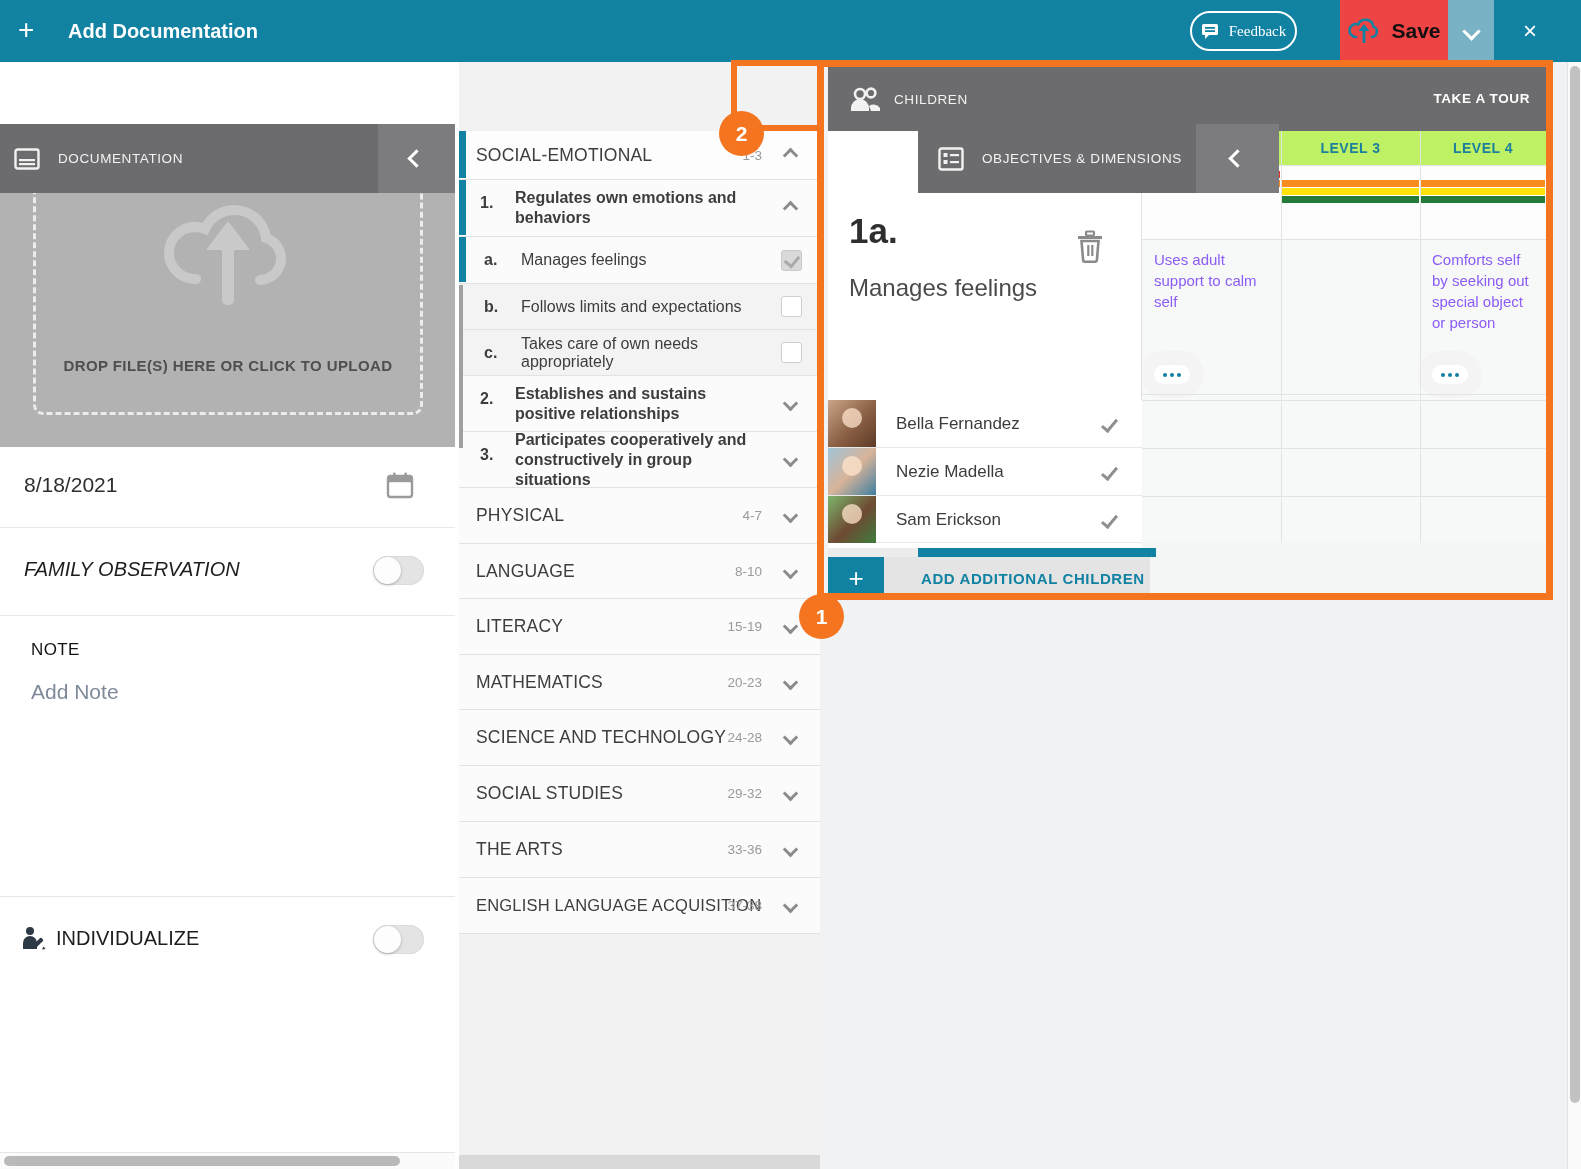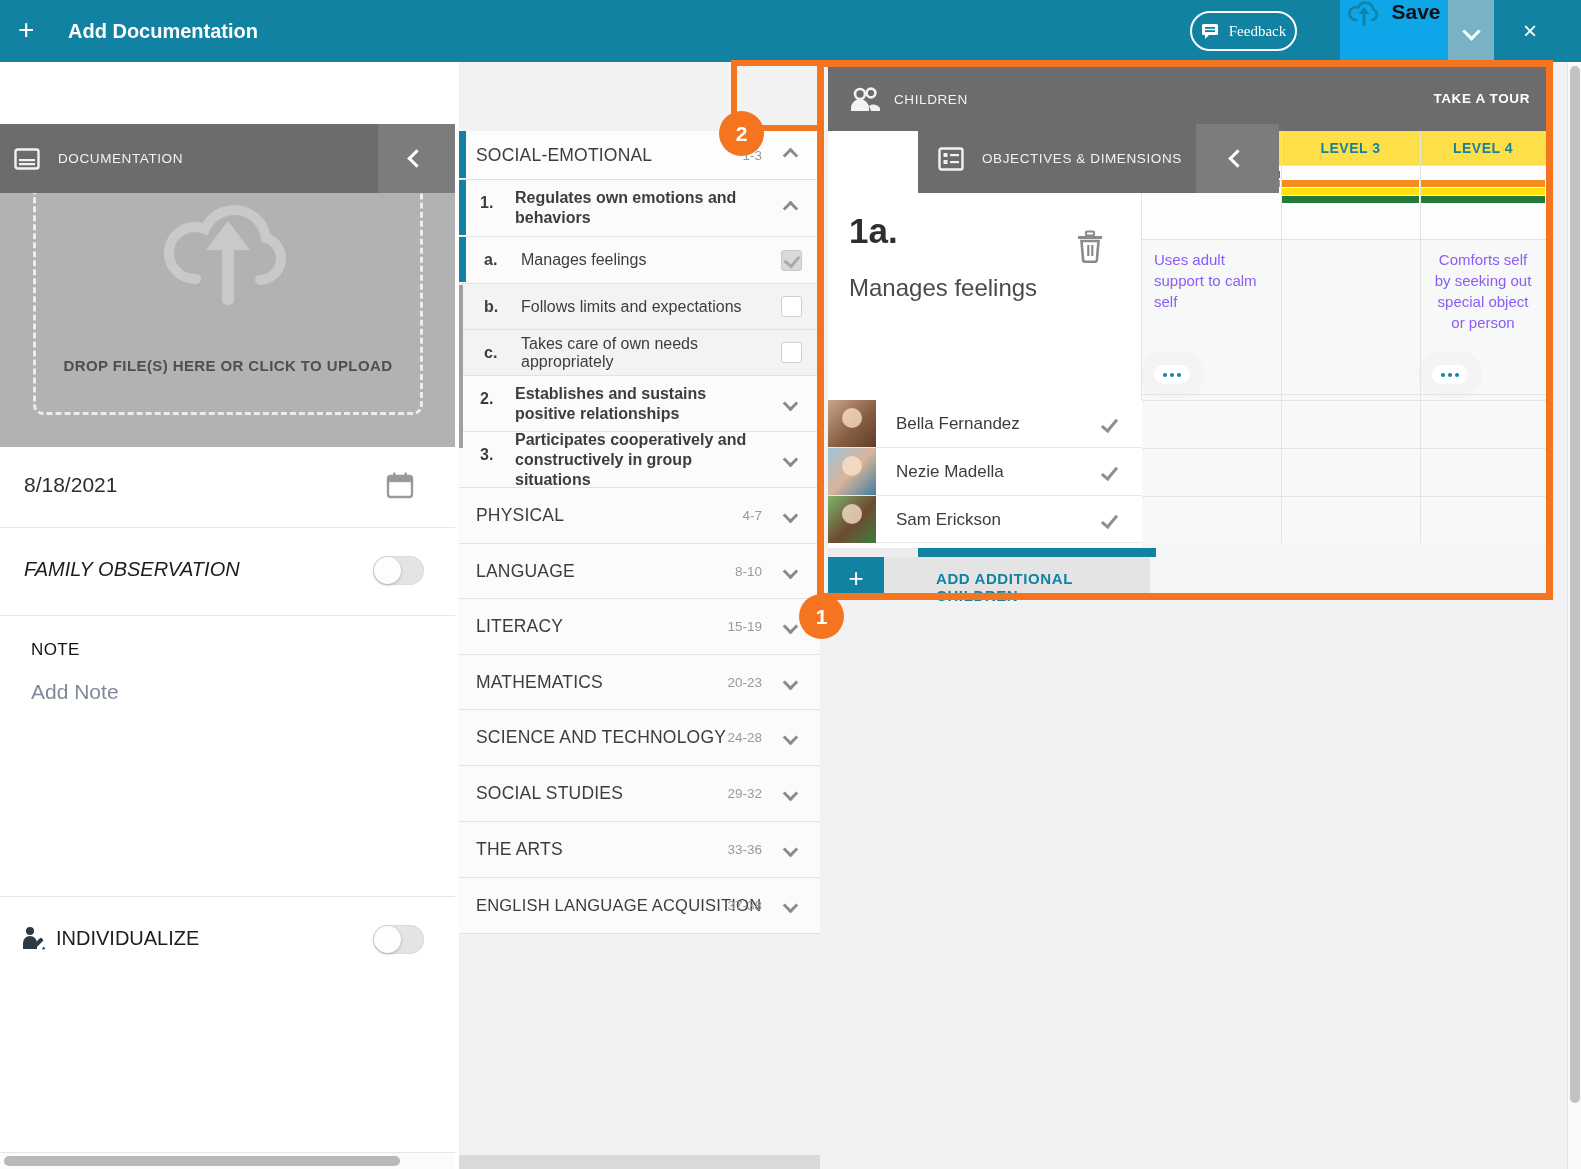--- a/index.html
+++ b/index.html
@@ -9,22 +9,22 @@
     font-family:"Liberation Sans", sans-serif; background:#f1f2f3;
     -webkit-font-smoothing:antialiased;
   }
   
   .topbar { position:absolute; left:0; top:0; width:1581px; height:62px; background:#1182a2; z-index:5; }
   .topbar .plus { position:absolute; left:18px; top:14px; color:#fff; font-size:28px; font-weight:300; line-height:32px; }
   .topbar .title { position:absolute; left:68px; top:20px; color:#fff; font-size:20px; font-weight:700; }
   .feedback-btn { position:absolute; left:1190px; top:11px; width:107px; height:40px; border:2px solid #fff; border-radius:22px;
     display:flex; align-items:center; justify-content:center; gap:8px; color:#fff; cursor:pointer; }
   .feedback-btn .label { font-family:"Liberation Serif", serif; font-size:15px; }
-  .save-btn { position:absolute; left:1340px; top:0; width:108px; height:62px; background:#0ea5e9;
-    display:flex; align-items:flex-start; justify-content:center; gap:10px; cursor:pointer; }
+  .save-btn { position:absolute; left:1340px; top:0; width:108px; height:62px; background:#ef4444;
+    display:flex; align-items:center; justify-content:center; gap:10px; cursor:pointer; }
   .save-btn .label { font-size:21px; font-weight:700; color:#101010; }
   .save-caret { position:absolute; left:1448px; top:0; width:46px; height:62px; background:#79b2c5; display:flex; align-items:center; justify-content:center; cursor:pointer; }
   .close-btn { position:absolute; left:1506px; top:0; width:48px; height:62px; display:flex; align-items:center; justify-content:center; color:#fff; font-size:24px; font-weight:300; cursor:pointer; }
   
   .chev { display:inline-block; width:11px; height:11px; border-right:3px solid #8b8b8b; border-bottom:3px solid #8b8b8b; }
   .chev.down { transform:rotate(45deg); }
   .chev.up { transform:rotate(225deg); }
   .chev.left { transform:rotate(135deg); }
   .chev.white { border-color:#fff; width:13px; height:13px; }
   
@@ -83,21 +83,21 @@
   .right-panel { position:absolute; left:820px; top:62px; width:747px; height:1107px; background:#f1f2f3; }
   .vscroll-right { position:absolute; left:1567px; top:62px; width:14px; height:1107px; background:#fafafa; border-left:1px solid #e3e3e3; }
   .vscroll-right .thumb { position:absolute; left:2px; top:4px; width:10px; height:1037px; border-radius:5px; background:#c2c2c2; cursor:pointer; }
   .children-card { position:absolute; left:828px; top:67px; width:718px; height:533px; background:#fff; z-index:1; }
   .children-header { position:absolute; left:0; top:0; width:718px; height:64px; background:#6c6c6e; display:flex; align-items:center; color:#f2f2f2; }
   .children-header .ph-label { font-size:13.5px; letter-spacing:0.6px; margin-left:12px; }
   .take-tour { position:absolute; right:16px; top:24px; font-size:13.5px; font-weight:700; letter-spacing:0.6px; color:#fff; cursor:pointer; }
   .grid-bg { position:absolute; left:314px; top:64px; width:404px; height:412px; background:#f7f8f8; }
   .col-border { position:absolute; top:64px; width:1px; height:412px; background:#e2e3e3; }
   .grid-rowline { position:absolute; left:314px; width:404px; height:1px; background:#e2e3e3; }
-  .level-head { position:absolute; top:64px; height:35px; display:flex; align-items:center; justify-content:center; font-size:14px; font-weight:700; letter-spacing:0.5px; color:#1c7f9e; border-bottom:1px solid #e2e3e3; background:#fde047; cursor:default; }
+  .level-head { position:absolute; top:64px; height:35px; display:flex; align-items:center; justify-content:center; font-size:14px; font-weight:700; letter-spacing:0.5px; color:#1c7f9e; border-bottom:1px solid #e2e3e3; background:#bef264; cursor:default; }
   .band-zone { position:absolute; top:99px; height:74px; background:#fdfdfd; border-bottom:1px solid #e2e3e3; }
   .band { position:absolute; left:1px; right:1px; height:7px; }
   .cell { position:absolute; top:173px; height:154px; font-size:15px; color:#8b5cf6; line-height:21px; padding:9px 12px 0 12px; }
   .more-pill { position:absolute; bottom:10px; left:12px; width:36px; height:19px; border-radius:10px; background:#fff; box-shadow:0 0 0 14px rgba(240,240,240,0.45); display:flex; align-items:center; justify-content:center; gap:3px; cursor:pointer; }
   .more-pill i { width:4px; height:4px; border-radius:50%; background:#1182a2; }
   .obj-cell { position:absolute; left:0; top:64px; width:314px; height:412px; background:#fff; border-right:1px solid #e2e3e3; }
   .obj-code { position:absolute; left:21px; top:80px; font-size:35px; font-weight:600; color:#2e2e2e; }
   .obj-dim-name { position:absolute; left:21px; top:143px; font-size:24px; color:#4a4a4a; }
   .trash { position:absolute; left:247px; top:98px; cursor:pointer; }
   .obj-cell .chev.up { position:absolute; left:258px; top:292px; }
@@ -106,21 +106,21 @@
   .avatar.a1 { background:linear-gradient(135deg,#caa58a 0%,#8a5f44 55%,#5e3c28 100%); }
   .avatar.a2 { background:linear-gradient(135deg,#9fc4d8 0%,#d9b49a 50%,#3f7fa0 100%); }
   .avatar.a3 { background:linear-gradient(135deg,#7cb56a 0%,#6e4a33 55%,#3e7d3c 100%); }
   .avatar::after { content:""; position:absolute; left:14px; top:8px; width:20px; height:20px; border-radius:50%; background:rgba(255,228,204,0.75); }
   .child-name { position:absolute; left:68px; top:14px; font-size:17px; color:#3c3c3c; }
   .name-check { position:absolute; right:28px; top:16px; width:9px; height:16px; border-right:3.5px solid #8f8f8f; border-bottom:3.5px solid #8f8f8f; transform:rotate(40deg); }
   .table-hscroll { position:absolute; left:0; top:481px; width:322px; height:9px; background:#ececec; }
   .table-hscroll .thumb { position:absolute; left:90px; top:0; width:238px; height:9px; background:#1182a2; cursor:pointer; }
   .add-row { position:absolute; left:0; top:490px; width:322px; height:43px; background:#e4e4e4; cursor:pointer; }
   .add-plus { position:absolute; left:0; top:0; width:56px; height:43px; background:#1182a2; color:#fff; font-size:26px; font-weight:300; display:flex; align-items:center; justify-content:center; }
-  .add-label { position:absolute; left:93px; top:13px; font-size:15px; font-weight:700; letter-spacing:0.6px; color:#1182a2;margin-left:15px; }
+  .add-label { position:absolute; left:93px; top:13px; font-size:15px; font-weight:700; letter-spacing:0.6px; color:#1182a2; }
   .below-grid { position:absolute; left:314px; top:476px; width:404px; height:57px; background:#f4f5f5; }
   
   .ann { position:absolute; z-index:50; pointer-events:none; }
   .ann-rect1 { left:817px; top:60px; width:736px; height:540px; border:7px solid #f4741f; }
   .ann-rect2 { left:731px; top:60px; width:93px; height:71px; border:6px solid #f4741f; }
   .ann-circle { width:45px; height:45px; border-radius:50%; background:#f4741f; color:#fff; font-size:21px; font-weight:700; display:flex; align-items:center; justify-content:center; }
   .ann-c1 { left:799px; top:594px; }
   .ann-c2 { left:719px; top:111px; }
   svg { display:block; }
 </style>
@@ -398,21 +398,21 @@
       <span>Uses adult support to calm self</span>
       <div class="more-pill">
           <i></i>
           <i></i>
           <i></i>
         </div>
     </div>
     <div class="cell" style="left:453px;width:139px;">
       <span></span>
     </div>
-    <div class="cell" style="left:592px;width:126px;text-align:center;">
+    <div class="cell" style="left:592px;width:126px;">
       <span>Comforts self by seeking out special object or person</span>
       <div class="more-pill">
           <i></i>
           <i></i>
           <i></i>
         </div>
     </div>
 
     <div class="col-border" style="left:453px;"></div>
     <div class="col-border" style="left:592px;"></div>

